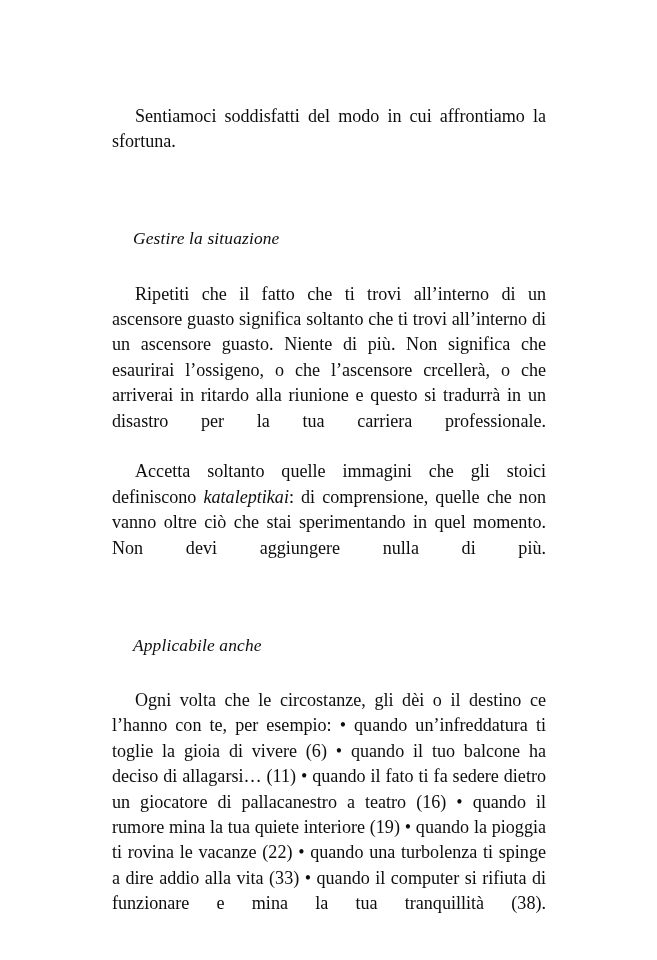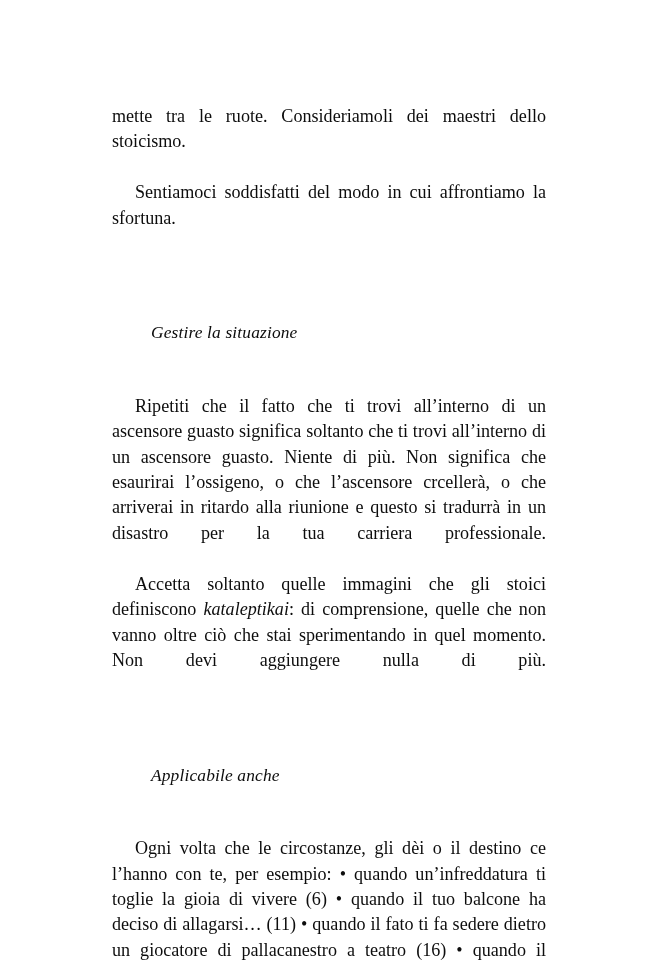--- a/index.html
+++ b/index.html
@@ -48,21 +48,21 @@
   }
 
   
   p.para:after {
     content: "";
     display: inline-block;
     width: 100%;
   }
 
   h2.section-heading {
-    margin: 18px;
+    margin: 0;
     font-size: 17.4px;
     line-height: 25.4px;
     font-style: italic;
     font-weight: normal;
     text-indent: 0;
     padding-left: 21px;
     letter-spacing: 0.15px;
   }
 
   .gap-before-heading { height: 46px; }
@@ -70,21 +70,20 @@
 
   em.term {
   }
 </style>
 </head>
 <body>
 
 <div class="page">
   <div class="text-column">
 
-    <p class="para no-indent">mette tra le ruote. Consideriamoli dei maestri dello stoicismo.</p>
 
     <p class="para">Sentiamoci soddisfatti del modo in cui affrontiamo la sfortuna.</p>
 
     <div class="gap-before-heading"></div>
 
     <h2 class="section-heading">Gestire la situazione</h2>
 
     <div class="gap-after-heading"></div>
 
     <p class="para">Ripetiti che il fatto che ti trovi all’interno di un ascensore guasto significa soltanto che ti trovi all’interno di un ascensore guasto. Niente di più. Non significa che esaurirai l’ossigeno, o che l’ascensore crcellerà, o che arriverai in ritardo alla riunione e questo si tradurrà in un disastro per la tua carriera professionale.</p>

